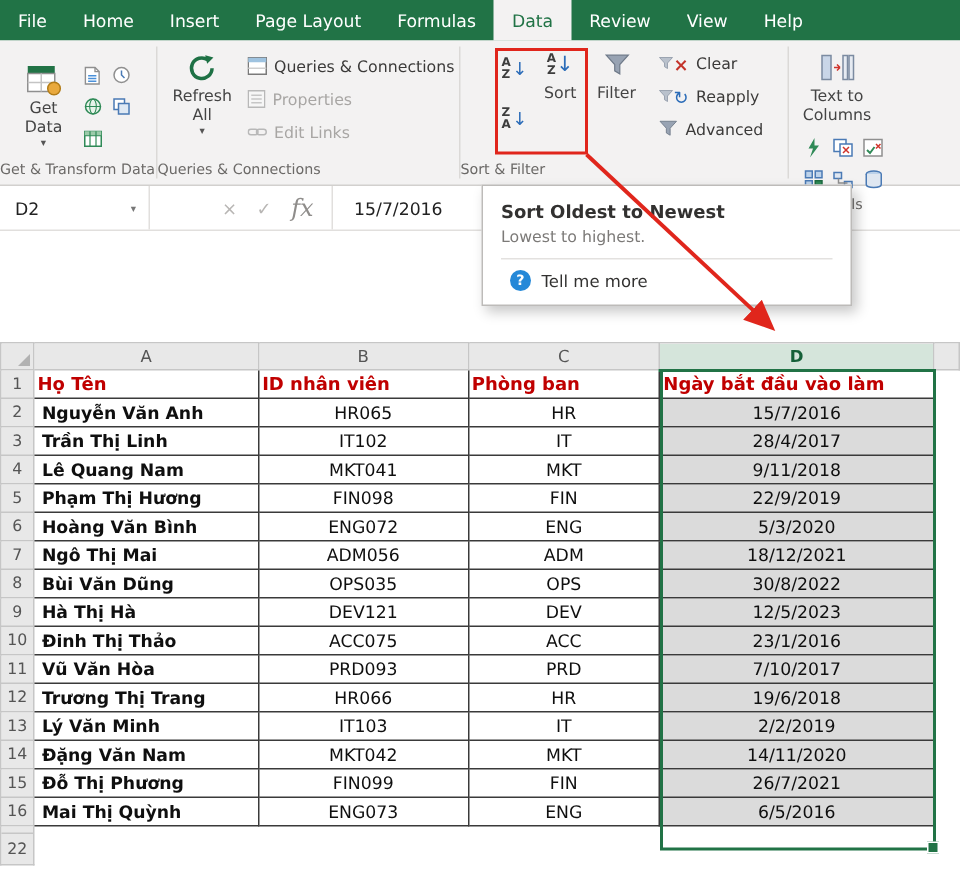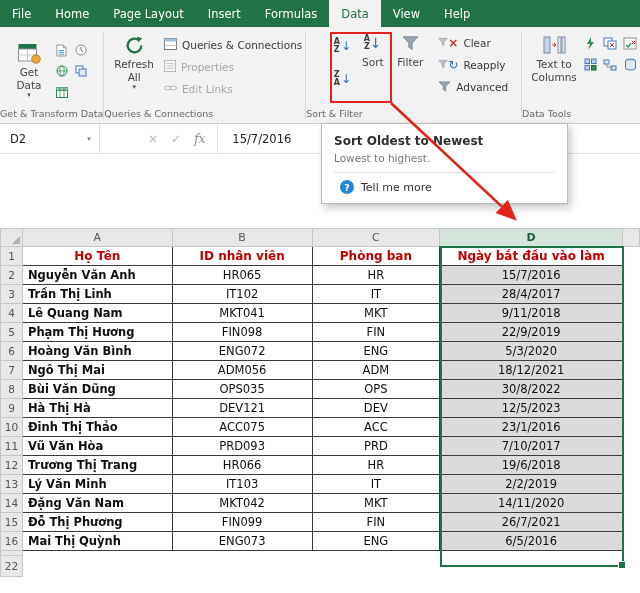--- a/index.html
+++ b/index.html
@@ -35,35 +35,35 @@
   .sarrow{color:#2b6cb8;font-size:12px;line-height:1;}
   .redx{color:#c4332a;font-weight:700;font-size:12px;line-height:1;}
   .bluerefresh{color:#2b6cb8;font-size:12px;line-height:1;}
 
   
   .fbar{height:30px;background:#fff;border-bottom:1px solid #e1dfdd;display:flex;align-items:stretch;}
   .namebox{width:100px;border-right:1px solid #e1dfdd;display:flex;align-items:center;padding-left:10px;font-size:11.5px;color:#222;}
   .nbcaret{margin-left:auto;width:20px;text-align:center;color:#777;font-size:7px;}
   .fxbtns{display:flex;align-items:center;gap:13px;padding:0 12px 0 48px;border-right:1px solid #e1dfdd;}
   .fxb{color:#b8b6b4;font-size:12px;}
-  .fxi{font-family:"DejaVu Serif",serif;font-style:italic;font-size:12px;color:#8f8d8b;}
+  .fxi{font-family:"DejaVu Serif",serif;font-style:italic;font-size:16px;color:#8f8d8b;}
   .formulafield{flex:1;display:flex;align-items:center;padding-left:14px;font-size:11.5px;color:#222;}
 
   .gridspacer{height:74px;background:#fff;}
 
   
   .grid{border-collapse:collapse;table-layout:fixed;}
   .grid td,.grid th{overflow:hidden;white-space:nowrap;padding:0;}
   .grid thead th{height:18px;background:#e8e8e8;border:1px solid #c6c6c6;font-weight:400;color:#555;font-size:11px;text-align:center;}
   .grid thead th.dsel{background:#d5e5db;color:#156038;font-weight:700;border-bottom:2px solid #217346;}
   .grid thead th.corner{position:relative;}
   .grid thead th.corner::after{content:"";position:absolute;right:2px;bottom:2px;border-left:8px solid transparent;border-bottom:8px solid #b2b2b2;}
   .grid td.rowhdr{height:19px;background:#e8e8e8;border:1px solid #c6c6c6;color:#555;text-align:center;font-size:10.5px;}
   .grid td.cell{height:19px;border:1px solid #3a3a3a;background:#fff;padding:0 5px;font-size:11.5px;color:#0f0f0f;}
-  .grid tr.hdr td.cell{color:#c00000;font-weight:700;text-align:center;font-size:12px;padding:0 2px;}
+  .grid tr.hdr td.cell{color:#c00000;font-weight:700;text-align:left;font-size:12px;padding:0 2px;}
   .grid td.ca{text-align:left;font-weight:bold;}
   .grid td.cb,.grid td.cc,.grid td.cd{text-align:center;}
   .grid td.sel{background:#dbdbdb;}
   .grid td.edge{border:none;background:#fff;}
   .grid tr.gap td{height:5px;border:none;background:#fff;}
   .grid tr.gap td.gaphdr{background:#e8e8e8;border-left:1px solid #c6c6c6;border-right:1px solid #c6c6c6;}
   .grid tr.ghost td{height:21px;}
 
   
   .dsel-overlay{position:absolute;left:440px;top:246px;width:184px;height:321px;border:2px solid #217346;pointer-events:none;z-index:10;}
@@ -80,24 +80,25 @@
   
   .red-rect{position:absolute;left:330px;top:32px;width:62px;height:71px;border:2px solid #e0261c;z-index:70;pointer-events:none;}
   .red-arrow{position:absolute;left:0;top:0;z-index:70;pointer-events:none;}
 </style>
 </head>
 <body>
 
 <div class="tabbar">
     <div class="tab">File</div>
     <div class="tab">Home</div>
+    <div class="tab">Insert</div>
     <div class="tab">Page Layout</div>
-    <div class="tab">Insert</div>
     <div class="tab">Formulas</div>
     <div class="tab active">Data</div>
+    <div class="tab">Review</div>
     <div class="tab">View</div>
     <div class="tab">Help</div>
   </div>
 
 <div class="ribbon">
 
   <div class="rgroup" style="width:104px;">
     <div class="rcontent" style="padding:2px 2px 0 6px;align-items:center;">
       <div class="bigbtn" style="width:46px;">
         <span class="bicon">
@@ -248,21 +249,21 @@
               </svg></span>
           <span>Advanced</span>
         </div>
       </div>
     </div>
     <div class="glabel">Sort &amp; Filter</div>
   </div>
   <div class="gsep"></div>
 
   <div class="rgroup" style="flex:1;">
-    <div class="rcontent" style="padding:2px 0 0 6px;">
+    <div class="rcontent" style="padding:2px 0 0 6px;flex-direction:column;">
       <div class="bigbtn" style="width:52px;">
         <span class="bicon">
           <svg width="23" height="18" viewBox="0 0 23 18">
               <rect x="1" y="1" width="6" height="16" fill="#c9d6e8" stroke="#7b8ba1"></rect>
               <path d="M9 9h4M13 9l-2-2M13 9l-2 2" stroke="#d0342c" fill="none"></path>
               <rect x="15" y="1" width="3" height="16" fill="#e6ebf2" stroke="#7b8ba1"></rect>
               <rect x="19" y="1" width="3" height="16" fill="#e6ebf2" stroke="#7b8ba1"></rect>
             </svg>
         </span>
         <span>Text to Columns</span>

